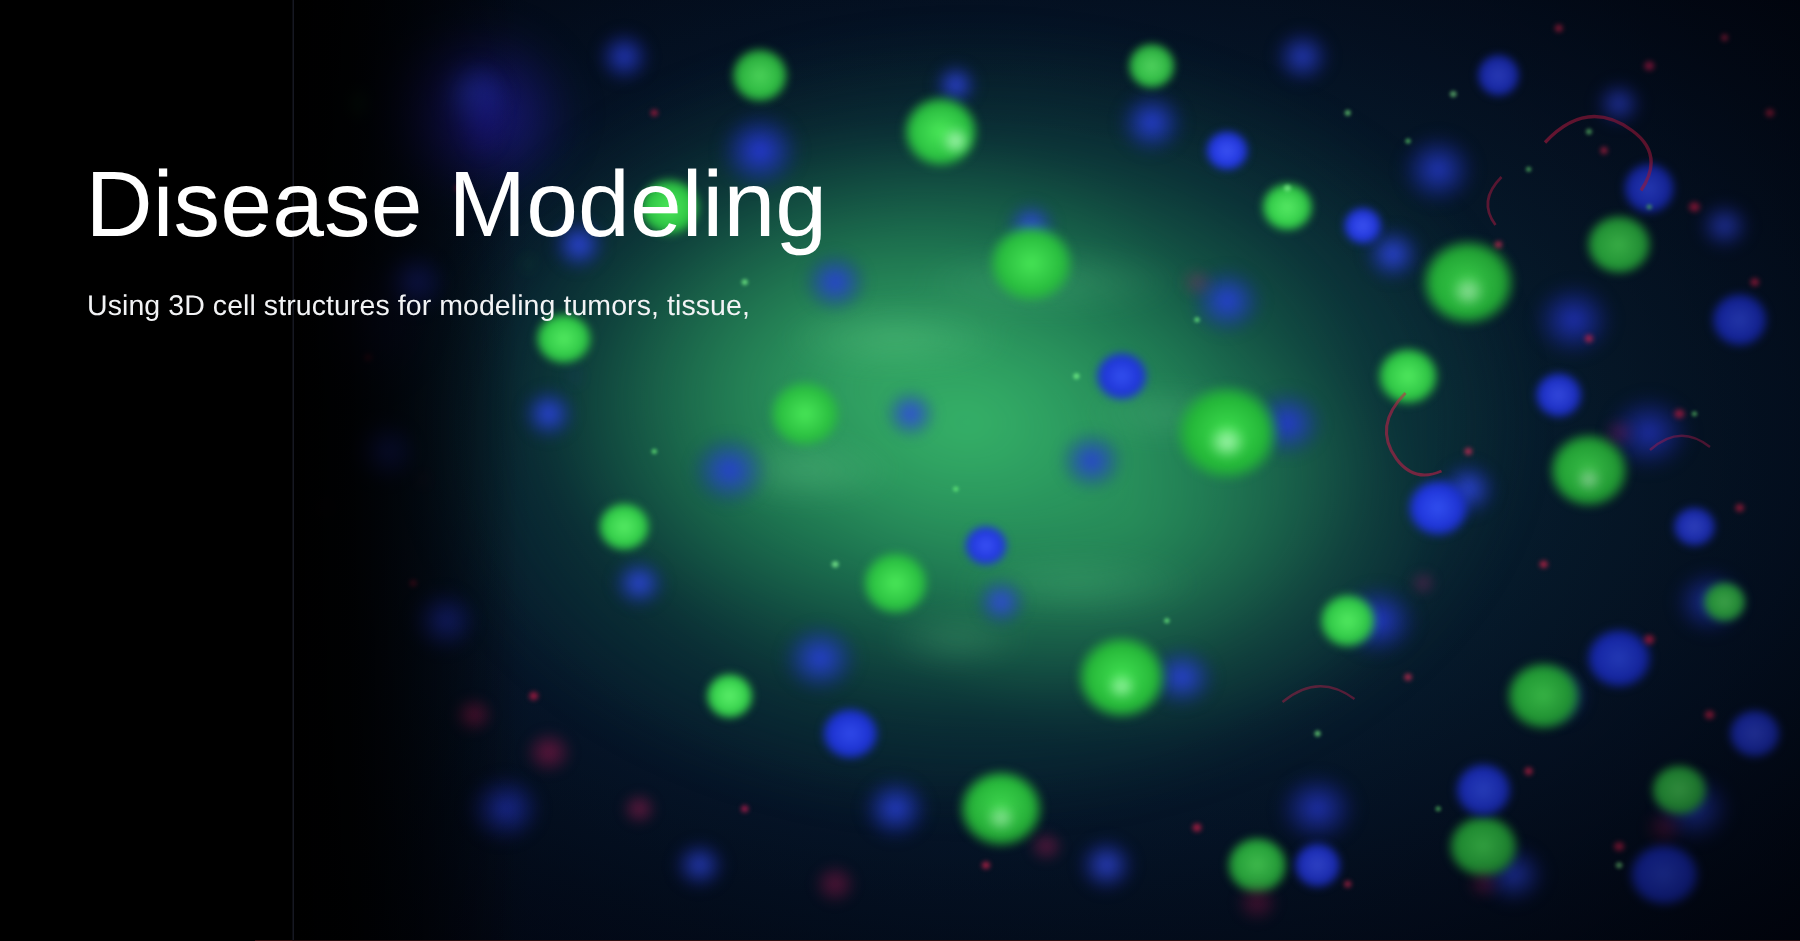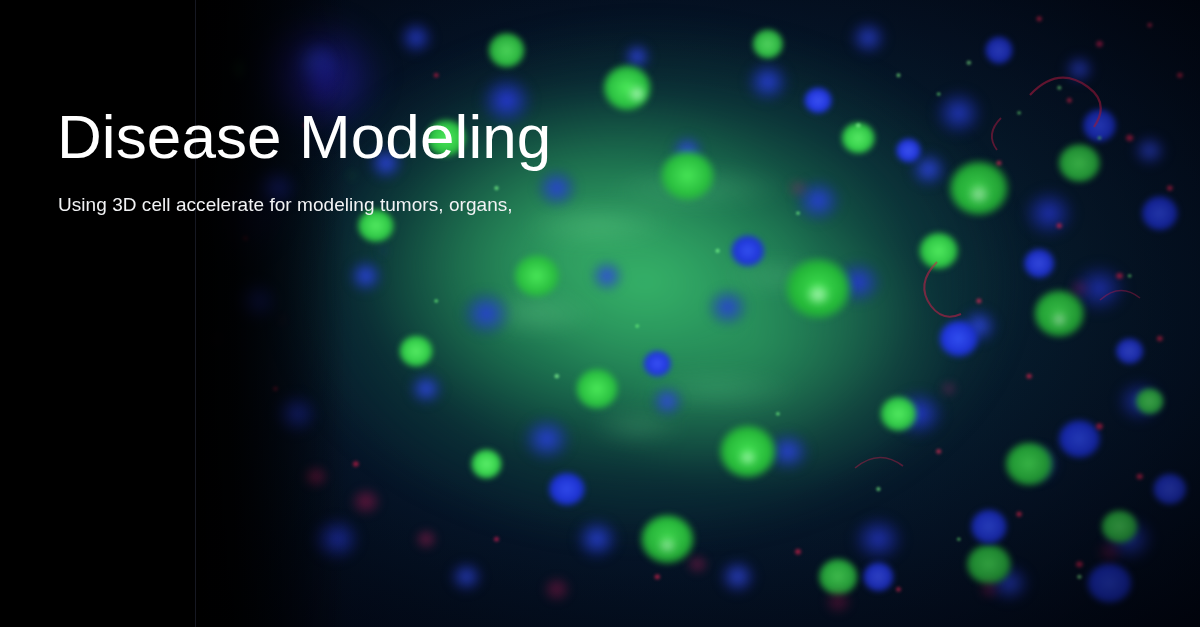--- a/index.html
+++ b/index.html
@@ -351,17 +351,17 @@
 
   <div id="leftmotes"></div>
   <div id="leftfade"></div>
   <div id="blackpanel"></div>
   <div id="seam"></div>
 
   <div id="textblock">
     <h1 id="page-title">Disease Modeling</h1>
 
     <p id="subtitle">
-      <span>Using 3D cell accelerate for modeling tumors, organs,</span>
+      <span>Using 3D cell structures for modeling tumors, tissue,</span>
     </p>
   </div>
 
 </div>
 
 </body></html>

